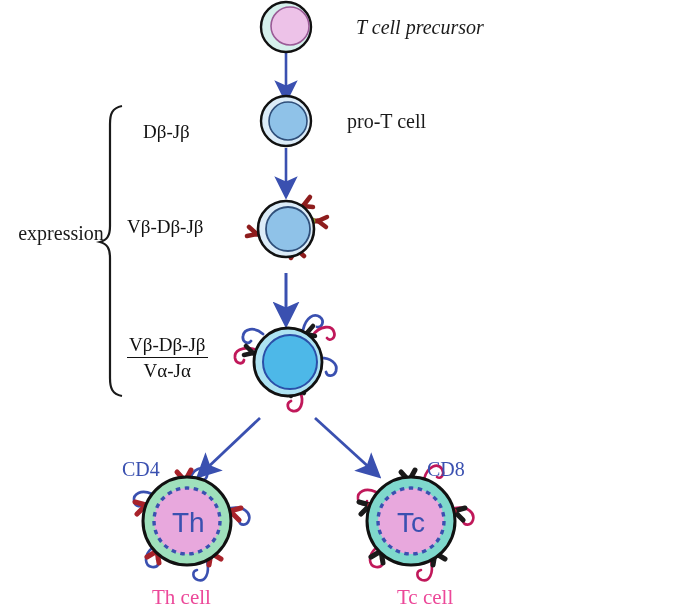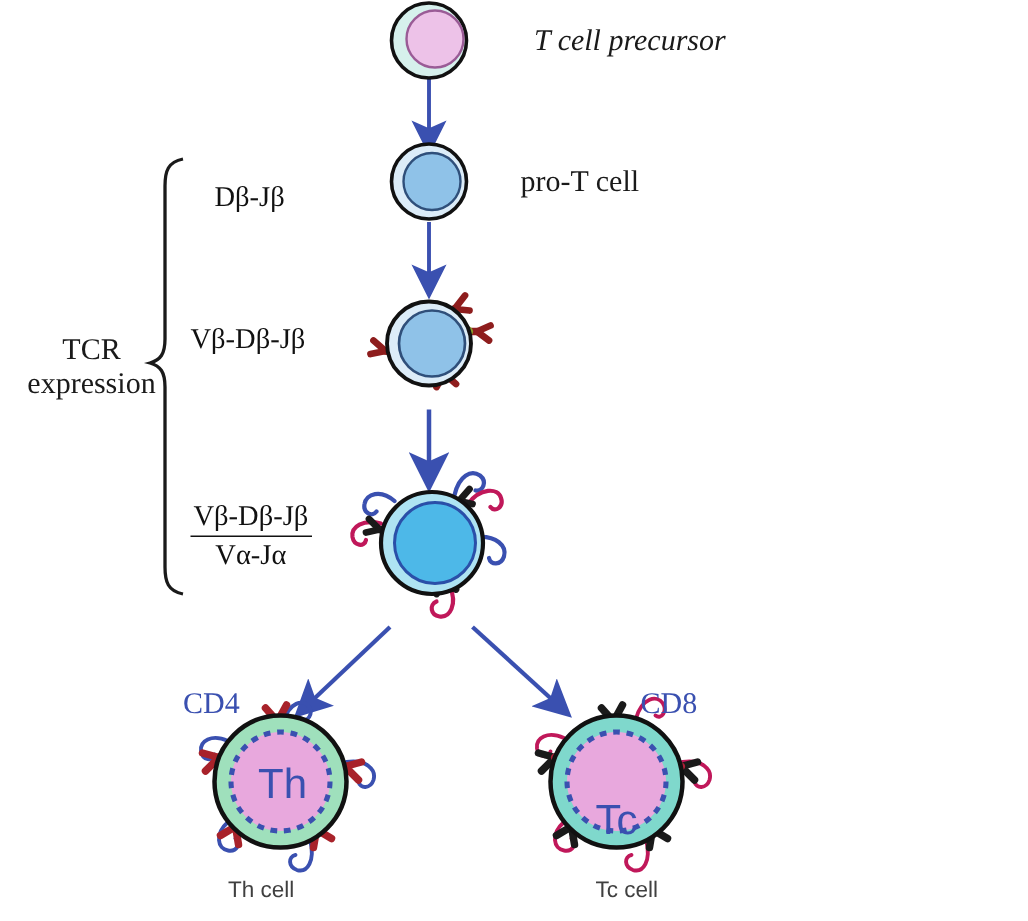--- a/index.html
+++ b/index.html
@@ -41,23 +41,23 @@
     color: #1a1a1a;
     text-align: center;
     line-height: 1.15;
   }
   .lbl-cd {
     font-size: 20px;
     color: #3a50b0;
     font-family: "Liberation Serif", serif;
   }
   .lbl-cellname {
-    font-size: 15px;
-    color: #404040;
-    font-family: Liberation Sans, sans-serif;
+    font-size: 21px;
+    color: #ec4899;
+    font-family: Liberation Serif, serif;
   }
   .lbl-innercell {
     font-size: 28px;
     color: #3a50b0;
     font-family: "Liberation Sans", sans-serif;
   }
   .frac {
     position: absolute;
     text-align: center;
     font-family: "Liberation Serif", serif;
@@ -217,21 +217,20 @@
         <path d="M381,551 l3,-8" stroke="#b02038" stroke-width="5.5" fill="none" stroke-linecap="round"></path>
         <path d="M435,553 l10,6 M435,553 l-2,12" stroke="#1a1a1a" stroke-width="5" fill="none" stroke-linecap="round"></path>
         <path d="M435,553 l-3,-8" stroke="#b02038" stroke-width="5.5" fill="none" stroke-linecap="round"></path>
       </g>
       <circle cx="411" cy="521" r="44" fill="#7fd8cc" stroke="#111111" stroke-width="3"></circle>
       <circle cx="411" cy="521" r="33" fill="#e8a8dd" stroke="#3a50b0" stroke-width="3.4" stroke-dasharray="4.5 4.5"></circle>
     </g>
   </svg>
 
   <div class="lbl lbl-tcr" style="left: 18px; top: 222px; width: 86px;">
-    <div>TCR</div>
     <div>expression</div>
   </div>
 
   <div class="lbl lbl-gene" style="left: 143px; top: 110px; margin-top: 12px;">Dβ-Jβ</div>
 
   <div class="lbl lbl-gene" style="left: 127px; top: 217px;">Vβ-Dβ-Jβ</div>
 
   <div class="frac" style="left: 127px; top: 334px;">
     <div class="frac-num">Vβ-Dβ-Jβ</div>
     <div class="frac-den">Vα-Jα</div>
@@ -242,20 +241,20 @@
   <div class="lbl lbl-stage" style="left: 347px; top: 110px;">pro-T cell</div>
 
 
 
   <div class="lbl lbl-cd" style="left: 122px; top: 458px;">CD4</div>
 
   <div class="lbl lbl-cd" style="left: 427px; top: 458px;">CD8</div>
 
   <div class="lbl lbl-innercell" style="left: 172px; top: 508px;">Th</div>
 
-  <div class="lbl lbl-innercell" style="left: 397px; top: 508px; margin-top: 24px;">Tc</div>
+  <div class="lbl lbl-innercell" style="left: 397px; top: 508px;">Tc</div>
 
   <div class="lbl lbl-cellname" style="left: 152px; top: 586px;">Th cell</div>
 
   <div class="lbl lbl-cellname" style="left: 376px; top: 586px; margin-left: 21px;">Tc cell</div>
 
 
 </div>
 
 </body></html>

